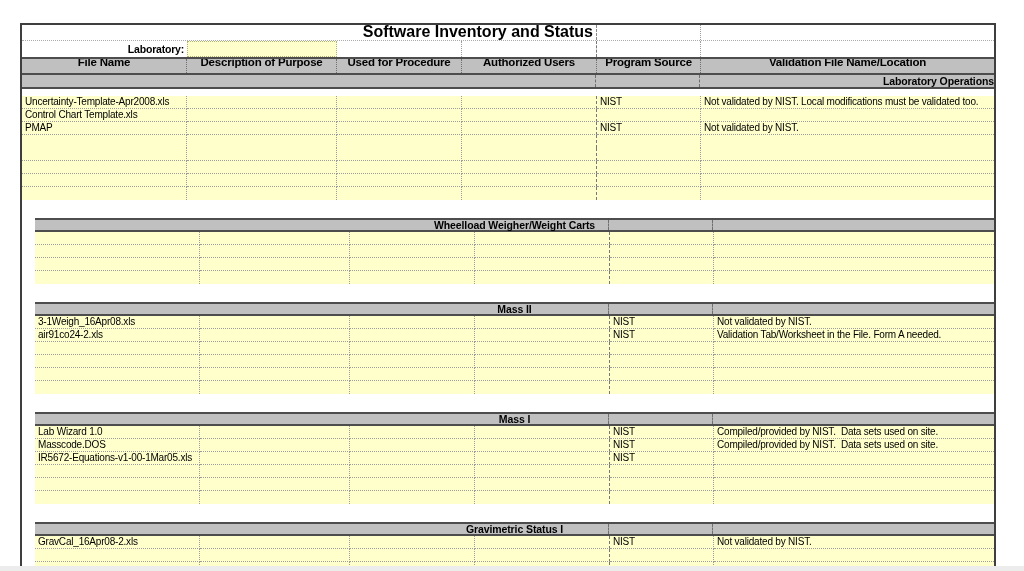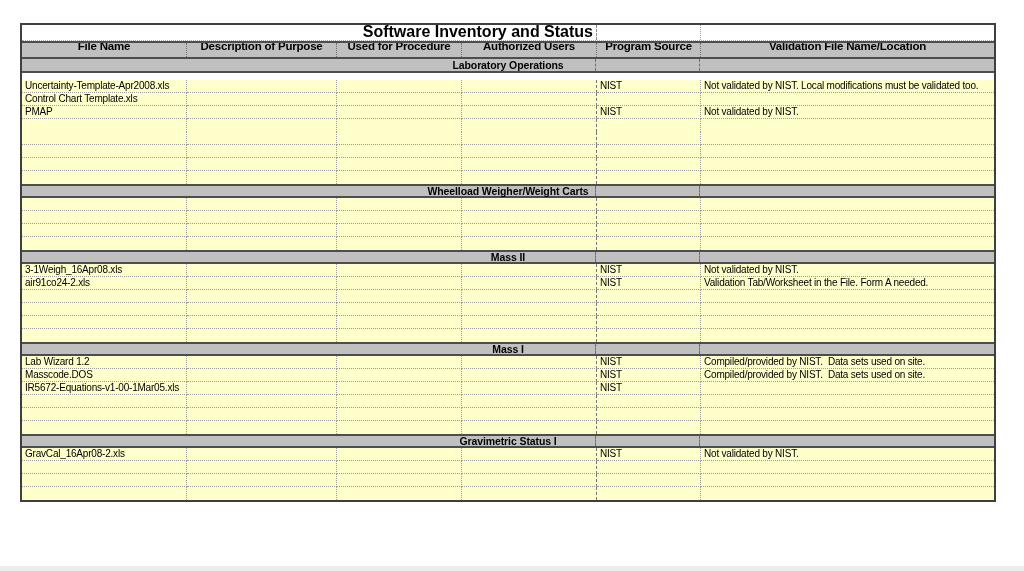--- a/index.html
+++ b/index.html
@@ -49,22 +49,22 @@
     border-right:1px dotted #6f6f6f;padding-bottom:8px;
   }
   .header-row .cell:last-child{border-right:none;}
   
   .band{
     position:relative;height:14px;background:var(--gray);
     border-top:2px solid var(--dark);border-bottom:2px solid var(--dark);
     display:flex;align-items:center;justify-content:center;
     font-weight:bold;font-size:10.5px;letter-spacing:-0.1px;
   }
-  #sections .section:first-child .band{border-top:none;}
-  .section.gap{margin-top:0;}
+  #sections .section:first-child .band{border-top:none;justify-content:flex-end;}
+  .section.gap{margin-top:18px;padding-left:13px;}
   .section.spacer-after .band{margin-bottom:7px;}
   .pb{position:absolute;top:0;bottom:0;width:0;border-left:1px dashed #6f6f6f;}
   .pb1{left:573px;}
   .pb2{left:677px;}
   .trow{height:13px;}
   .trow .cell{
     background:var(--yellow);
     border-right:1px dotted var(--dot);
     border-bottom:1px dotted var(--dot);
   }
@@ -79,20 +79,28 @@
 <body>
 
 <div class="sheet">
 
   <div class="grid title-row">
     <div class="cell title-cell">Software Inventory and Status</div>
     <div class="cell t5"></div>
     <div class="cell t6"></div>
   </div>
 
+  <div class="grid lab-row">
+    <div class="cell lab-label">Laboratory:</div>
+    <div class="cell lab-input"></div>
+    <div class="cell lab-c3"></div>
+    <div class="cell lab-c4"></div>
+    <div class="cell lab-c5"></div>
+    <div class="cell lab-c6"></div>
+  </div>
 
   <div class="grid header-row" id="header-row">
       <div class="cell c1">File Name</div>
       <div class="cell c2">Description of Purpose</div>
       <div class="cell c3">Used for Procedure</div>
       <div class="cell c4">Authorized Users</div>
       <div class="cell c5">Program Source</div>
       <div class="cell c6">Validation File Name/Location</div>
     </div>
 
@@ -264,21 +272,21 @@
           <div class="cell c6"></div>
         </div>
       </div>
       <div class="section gap">
         <div class="band">
           <span>Mass I</span>
           <div class="pb pb1"></div>
           <div class="pb pb2"></div>
         </div>
         <div class="grid trow">
-          <div class="cell c1">Lab Wizard 1.2</div>
+          <div class="cell c1">Lab Wizard 1.0</div>
           <div class="cell c2"></div>
           <div class="cell c3"></div>
           <div class="cell c4"></div>
           <div class="cell c5">NIST</div>
           <div class="cell c6">Compiled/provided by NIST.  Data sets used on site.</div>
         </div>
         <div class="grid trow">
           <div class="cell c1">Masscode.DOS</div>
           <div class="cell c2"></div>
           <div class="cell c3"></div>

